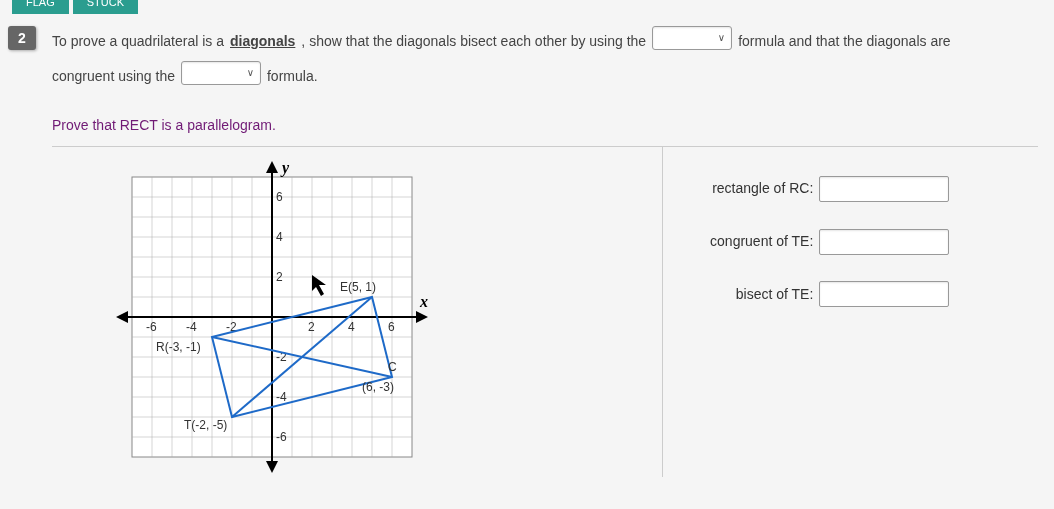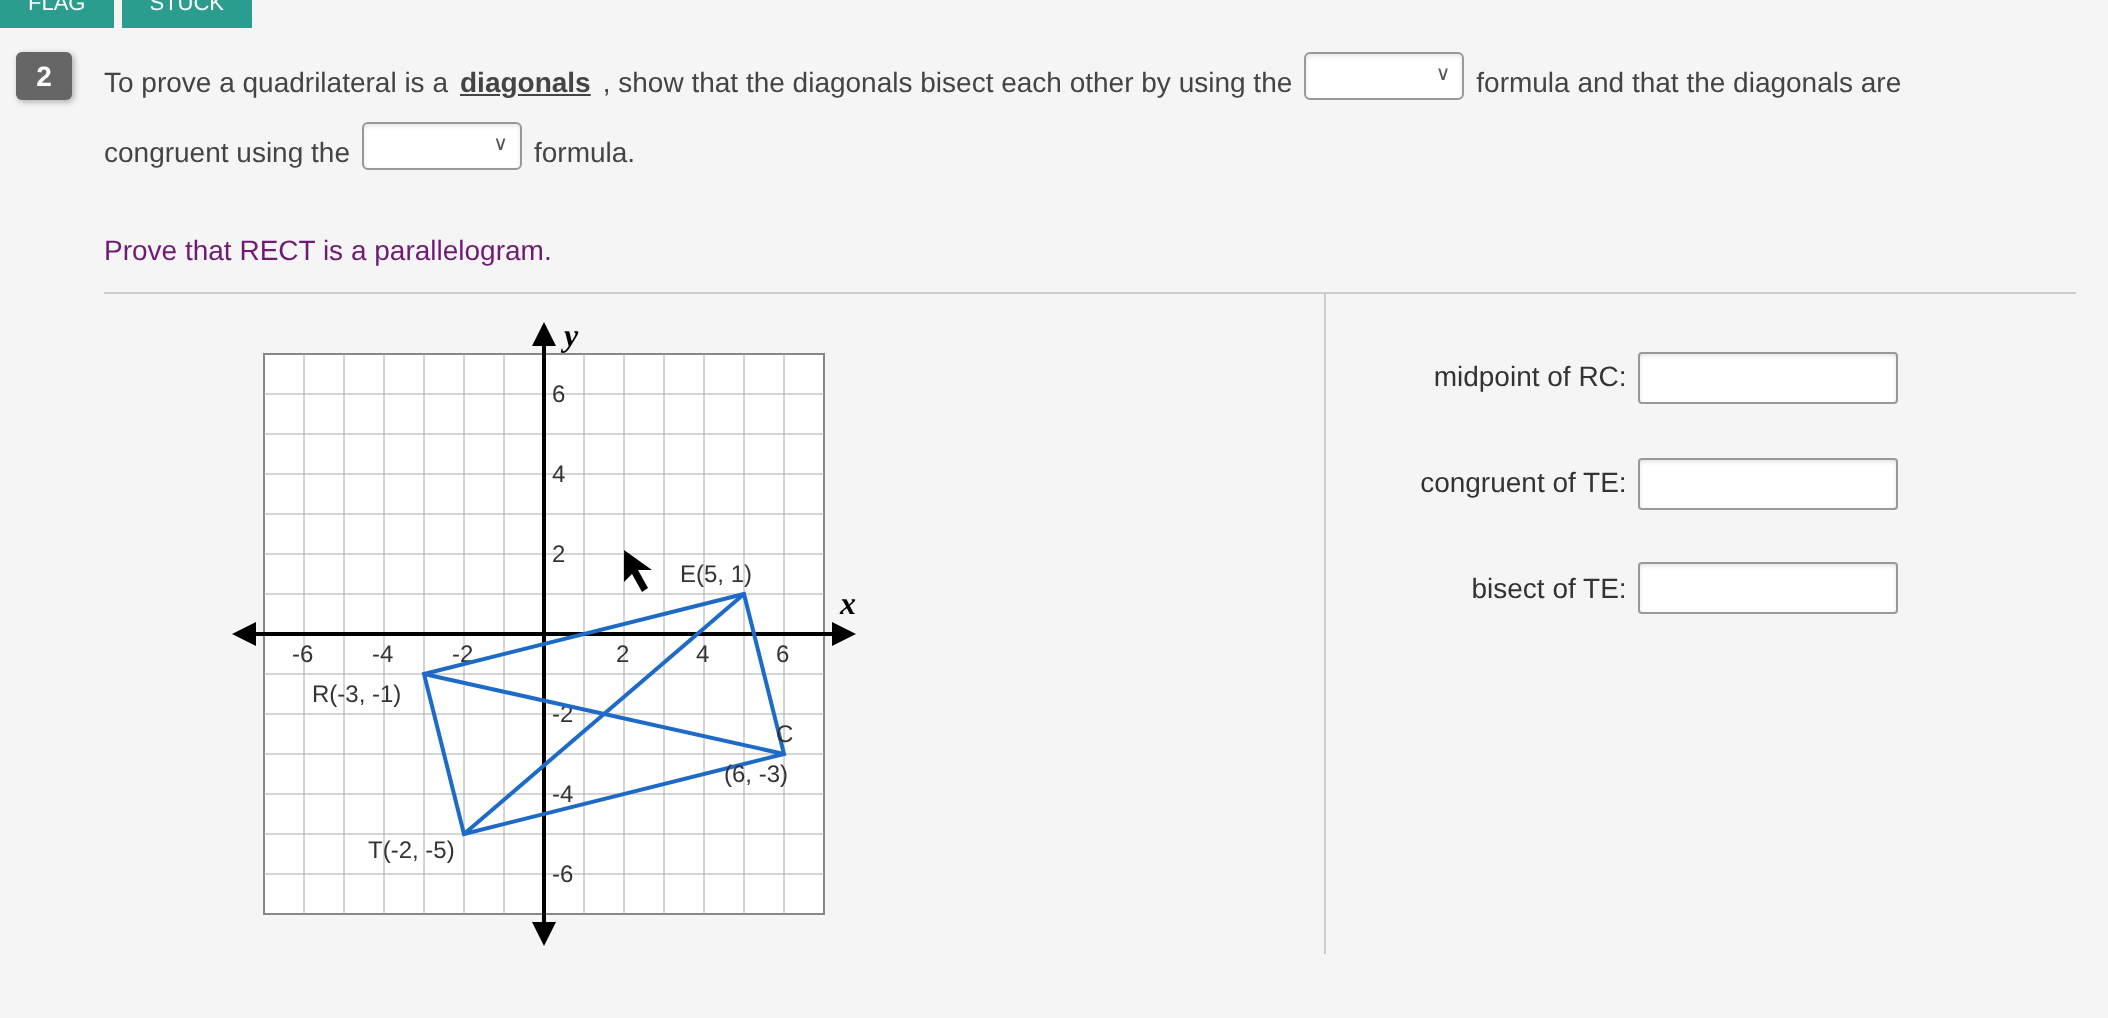--- a/index.html
+++ b/index.html
@@ -7,21 +7,21 @@
       font-family: Arial, Helvetica, sans-serif;
       background: #f5f5f5;
       width: 1054px;
       height: 509px;
       overflow: hidden;
       color: #333;
     }
     .top-tabs {
       display: flex;
       gap: 4px;
-      padding: 0 0;
+      padding: 0 12px;
       height: 14px;
       overflow: hidden;
     }
     .tab {
       background: #2a9d8f;
       color: white;
       padding: 6px 14px;
       border-radius: 4px 4px 0 0;
       font-size: 11px;
       margin-top: -10px;
@@ -230,21 +230,21 @@
           <text class="point-label" x="228" y="134">E(5, 1)</text>
           <text class="point-label" x="276" y="214" font-style="italic">C</text>
           <text class="point-label" x="250" y="234">(6, -3)</text>
           <text class="point-label" x="72" y="272">T(-2, -5)</text>
 
           <polygon points="200,118 200,134 204,130 209,139 212,137 207,128 214,128" fill="#000"></polygon>
         </svg>
       </div>
       <div class="answers-panel">
         <div class="ans-row">
-          <span class="ans-label">midpoint of RC:</span>
+          <span class="ans-label">rectangle of RC:</span>
           <span class="ans-input"></span>
         </div>
         <div class="ans-row">
           <span class="ans-label">congruent of TE:</span>
           <span class="ans-input"></span>
         </div>
         <div class="ans-row">
           <span class="ans-label">bisect of TE:</span>
           <span class="ans-input"></span>
         </div>

